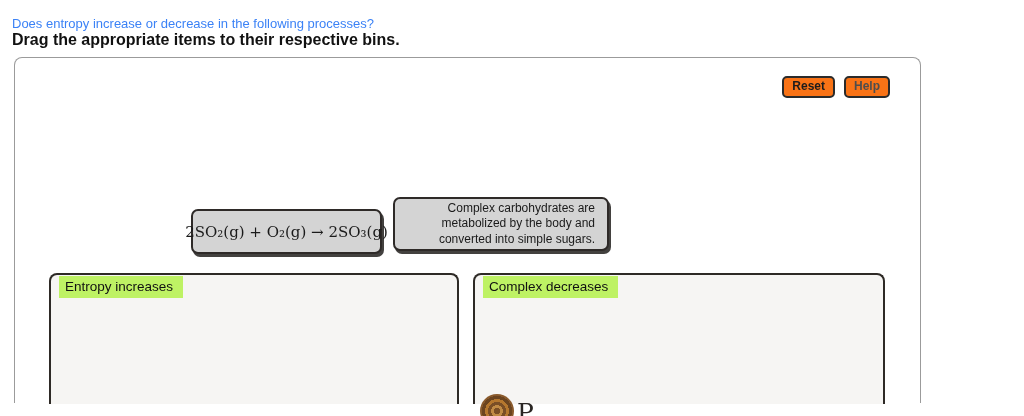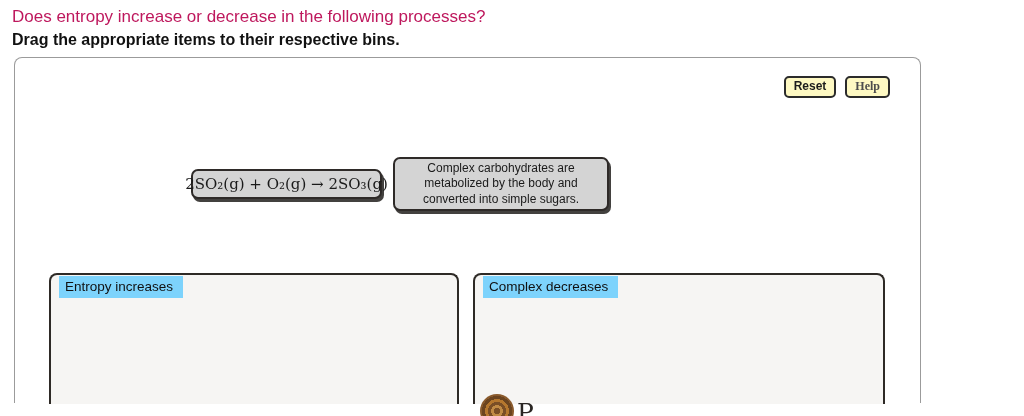--- a/index.html
+++ b/index.html
@@ -1,64 +1,65 @@
 <!DOCTYPE html>
 <html><head>
 <meta charset="utf-8">
 <style>
   * { margin: 0; padding: 0; box-sizing: border-box; }
   html, body { width: 1024px; height: 416px; overflow: hidden; background: #ffffff; }
   body { position: relative; font-family: "Liberation Sans", "DejaVu Sans", sans-serif; color: #1a1a1a; }
 
   .question-text {
-    position: absolute; left: 12px; top: 7px;
-    font-size: 17px; color: #be185d;
+    position: absolute; left: 12px; top: 16px;
+    font-size: 13px; color: #3b82f6;
   }
   .instruction-text {
     position: absolute; left: 12px; top: 31px;
     font-size: 16px; font-weight: bold; color: #111;
   }
 
   .activity-panel {
     position: absolute; left: 14px; top: 57px;
     width: 907px; height: 346px;
     background: #ffffff;
     border: 1px solid #9b9b9b; border-bottom: none;
     border-radius: 8px 8px 0 0;
   }
 
   .panel-buttons {
     position: absolute; top: 18px; right: 30px;
     display: flex; gap: 9px;
   }
   .panel-btn {
-    background: #fef9c3;
+    background: #f97316;
     border: 2px solid #2b2b2b;
     border-radius: 5px;
     font-family: "Liberation Sans", sans-serif;
     font-size: 12px; font-weight: bold;
     padding: 2px 8px 3px 8px;
     color: #1c1c1c;
     cursor: pointer;
     line-height: 1.1;
   }
-  .panel-btn.help { color: #4d4d4d; font-family: Liberation Serif, serif; }
+  .panel-btn.help { color: #4d4d4d; }
 
   .drag-item {
     position: absolute;
     background: #d4d4d4;
     border: 2px solid #2e2a28;
     border-radius: 7px;
     box-shadow: 2px 3px 0 #43413f;
     display: flex; align-items: center; justify-content: center;
-    text-align: center;
+    text-align: right;
     cursor: grab;
+    margin-top: 40px;
   }
   .drag-item.equation {
-    left: 176px; top: 111px; width: 191px; height: 30px;
+    left: 176px; top: 111px; width: 191px; height: 45px;
     font-family: "DejaVu Serif", "Liberation Serif", serif;
     font-size: 15px; white-space: nowrap;
   }
   .drag-item.carbs {
     left: 378px; top: 99px; width: 216px; height: 54px;
     font-size: 12px; line-height: 1.28; padding: 4px 12px;
   }
   .drag-item.dew {
     left: 604px; top: 112px; width: 124px; height: 28px;
     font-size: 12.5px; white-space: nowrap;
@@ -68,21 +69,21 @@
     position: absolute; top: 215px; height: 131px;
     background: #f6f5f3;
     border: 2px solid #2e2a26; border-bottom: none;
     border-radius: 8px 8px 0 0;
   }
   .bin.increases { left: 34px;  width: 410px; }
   .bin.decreases { left: 458px; width: 412px; }
   .bin-label {
     display: inline-block;
     margin: 1px 0 0 8px;
-    background: #7dd3fc;
+    background: #bef264;
     padding: 3px 10px 4px 6px;
     font-size: 13.5px; color: #111;
   }
 
   .brand {
     position: absolute; left: 480px; top: 394px;
     display: flex; align-items: flex-start; gap: 3px;
   }
   .pearson-logo {
     width: 34px; height: 34px; border-radius: 50%;

